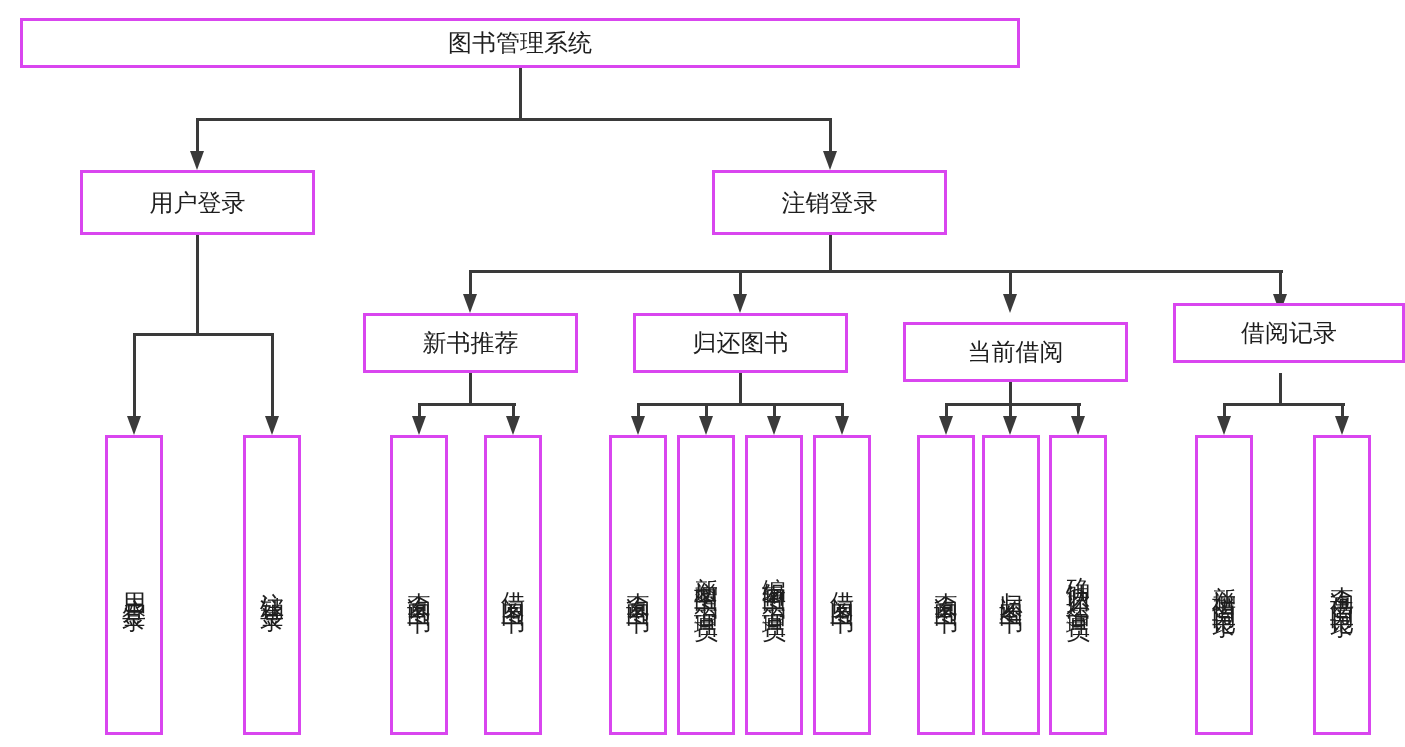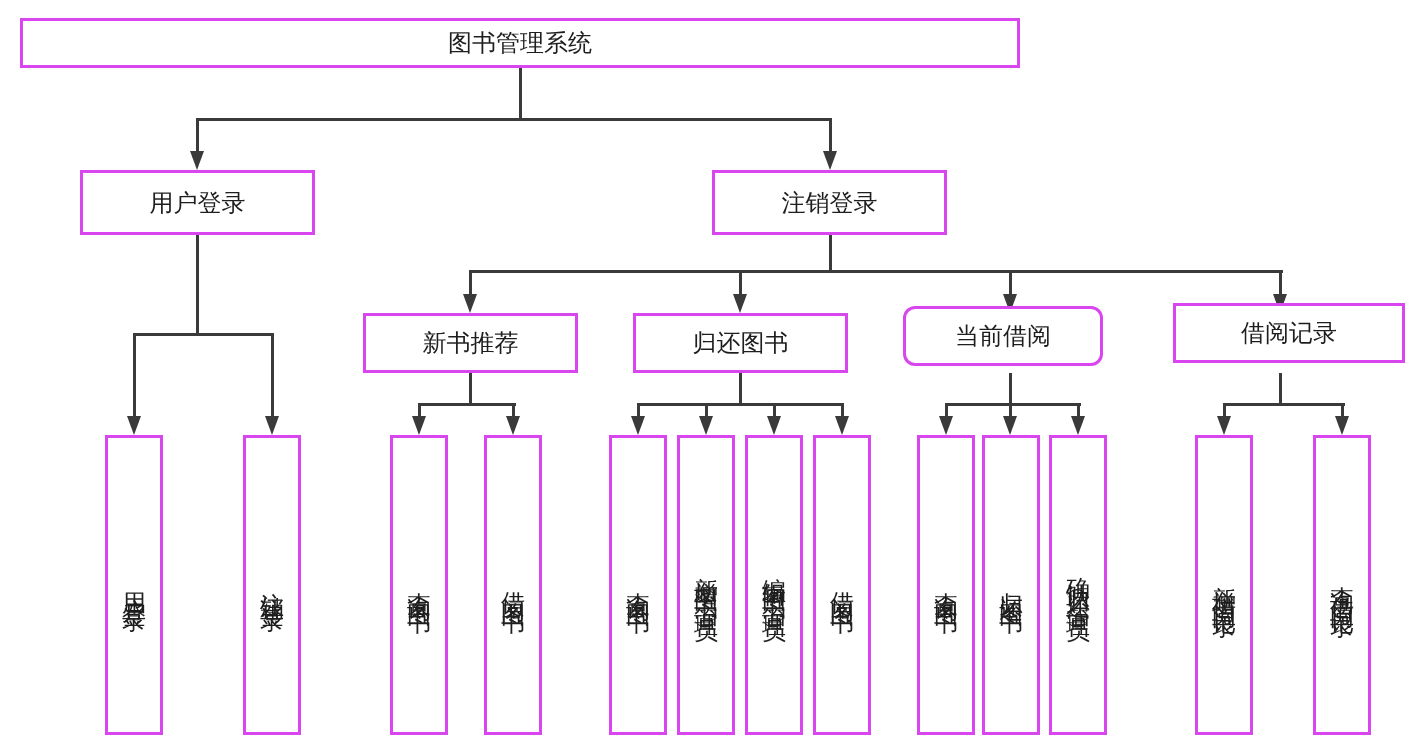--- a/index.html
+++ b/index.html
@@ -59,21 +59,21 @@
   <div class="vline" style="left:739px;top:270px;height:26px;"></div>
   <div class="vline" style="left:1009px;top:270px;height:26px;"></div>
   <div class="vline" style="left:1279px;top:270px;height:26px;"></div>
   <div class="arrow" style="left:463px;top:294px;"></div>
   <div class="arrow" style="left:733px;top:294px;"></div>
   <div class="arrow" style="left:1003px;top:294px;"></div>
   <div class="arrow" style="left:1273px;top:294px;"></div>
 
   <div class="node" style="left:363px;top:313px;width:215px;height:60px;">新书推荐</div>
   <div class="node" style="left:633px;top:313px;width:215px;height:60px;">归还图书</div>
-  <div class="node" style="left:903px;top:306px;width:200px;height:60px;border-radius:12px;">当前借阅</div>
+  <div class="node" style="left:903px;top:322px;width:225px;height:60px;">当前借阅</div>
   <div class="node" style="left:1173px;top:303px;width:232px;height:60px;">借阅记录</div>
 
   <div class="vline" style="left:469px;top:373px;height:33px;"></div>
   <div class="hline" style="left:418px;top:403px;width:98px;"></div>
   <div class="vline" style="left:418px;top:403px;height:16px;"></div>
   <div class="vline" style="left:512px;top:403px;height:16px;"></div>
   <div class="arrow" style="left:412px;top:416px;"></div>
   <div class="arrow" style="left:506px;top:416px;"></div>
 
   <div class="vline" style="left:739px;top:373px;height:33px;"></div>

